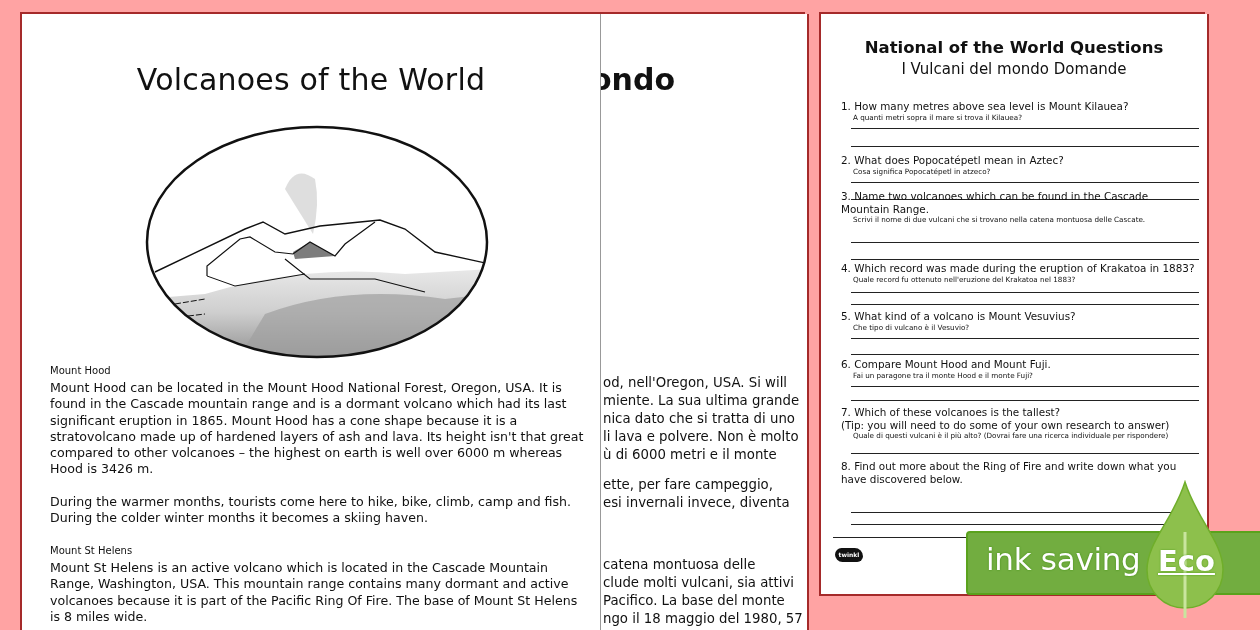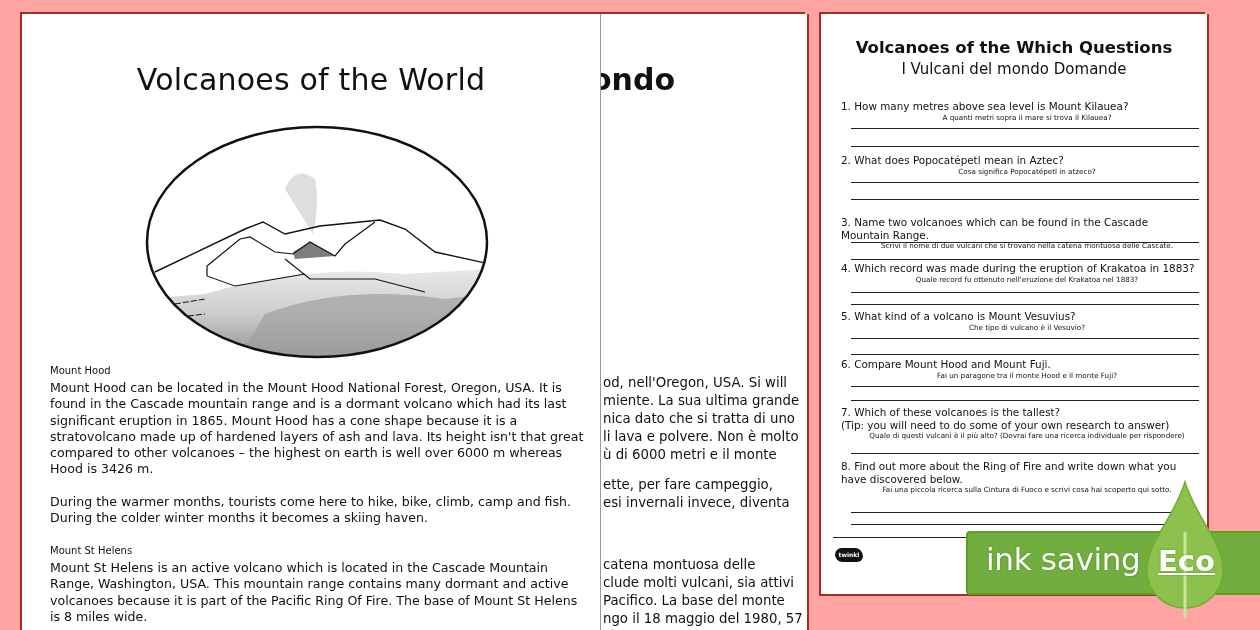--- a/index.html
+++ b/index.html
@@ -21,21 +21,21 @@
   #front-page .section { position: absolute; left: 28px; width: 540px; font-size: 12.6px; line-height: 16.3px; }
   #front-page .section h3 { font-size: 10px; font-weight: normal; margin-bottom: 1px; line-height: 17px; }
   #front-page .section p { margin-bottom: 16px; }
 
   
   #questions-page { left: 821px; top: 14px; width: 386px; height: 580px; box-shadow: -2px -2px 0 #a52a2a, 2px 0 0 #a52a2a, 0 2px 0 #a52a2a, -2px 2px 0 #a52a2a; }
   #questions-page .q-title { position: absolute; top: 24px; width: 100%; text-align: center; font-size: 16.5px; font-weight: bold; }
   #questions-page .q-subtitle { position: absolute; top: 46px; width: 100%; text-align: center; font-size: 15px; }
   .question { position: absolute; left: 20px; width: 360px; }
   .question .en { font-size: 10.4px; line-height: 12.5px; }
-  .question .it { font-size: 7.2px; line-height: 9px; padding-left: 12px; text-align: center; }
+  .question .it { font-size: 7.2px; line-height: 9px; padding-left: 12px; }
   .ans-line { position: absolute; left: 30px; width: 348px; height: 0; border-top: 1.3px solid #222; }
   .twinkl-logo { position: absolute; left: 14px; top: 534px; width: 28px; height: 14px; background: #111; border-radius: 8px 10px 7px 9px; color: #fff; font-size: 6px; font-weight: bold; text-align: center; line-height: 14px; }
   .footer-rule { position: absolute; left: 12px; top: 523px; width: 148px; border-top: 1.3px solid #222; }
 
   
   #eco-badge { position: absolute; left: 966px; top: 531px; width: 300px; height: 64px; background: #72ad40; border: 2px solid #5aa21d; border-radius: 4px 0 0 4px; }
   #eco-badge .ink-label { position: absolute; left: 18px; top: 8px; font-size: 31px; color: #fff; letter-spacing: -0.3px; text-shadow: 0 0 2px #3d8a10; }
   #eco-leaf { position: absolute; left: 1145px; top: 480px; width: 80px; height: 140px; }
   #eco-leaf .eco-label { position: absolute; left: 13px; top: 64px; font-size: 29px; font-weight: bold; color: #fff; text-shadow: 0 0 2px #4f9a1a; text-decoration: underline; }
 </style>
@@ -104,38 +104,38 @@
     <p>During the warmer months, tourists come here to hike, bike, climb, camp and fish. During the colder winter months it becomes a skiing haven.</p>
   </div>
   <div class="section" style="top:528px">
     <h3>Mount St Helens</h3>
     <p>Mount St Helens is an active volcano which is located in the Cascade Mountain Range, Washington, USA. This mountain range contains many dormant and active volcanoes because it is part of the Pacific Ring Of Fire. The base of Mount St Helens is 8 miles wide.</p>
 
   </div>
 </div>
 
 <div id="questions-page" class="page">
-  <div class="q-title">Volcanoes of the Which Questions</div>
+  <div class="q-title">National of the World Questions</div>
   <div class="q-subtitle">I Vulcani del mondo Domande</div>
 
   <div class="question" style="top:86px">
     <div class="en">1. How many metres above sea level is Mount Kilauea?</div>
     <div class="it">A quanti metri sopra il mare si trova il Kilauea?</div>
   </div>
   <div class="ans-line" style="top:114px"></div>
   <div class="ans-line" style="top:132px"></div>
 
   <div class="question" style="top:140px">
     <div class="en">2. What does Popocatépetl mean in Aztec?</div>
     <div class="it">Cosa significa Popocatépetl in atzeco?</div>
   </div>
   <div class="ans-line" style="top:168px"></div>
   <div class="ans-line" style="top:185px"></div>
 
-  <div class="question" style="top:202px">
+  <div class="question" style="top:176px">
     <div class="en" style="width:330px">3. Name two volcanoes which can be found in the Cascade Mountain Range.</div>
     <div class="it">Scrivi il nome di due vulcani che si trovano nella catena montuosa delle Cascate.</div>
   </div>
   <div class="ans-line" style="top:228px"></div>
   <div class="ans-line" style="top:245px"></div>
 
   <div class="question" style="top:248px">
     <div class="en">4. Which record was made during the eruption of Krakatoa in 1883?</div>
     <div class="it">Quale record fu ottenuto nell'eruzione del Krakatoa nel 1883?</div>
   </div>
@@ -158,21 +158,20 @@
 
   <div class="question" style="top:392px">
     <div class="en" style="white-space:pre-line">7. Which of these volcanoes is the tallest?
 (Tip: you will need to do some of your own research to answer)</div>
     <div class="it">Quale di questi vulcani è il più alto? (Dovrai fare una ricerca individuale per rispondere)</div>
   </div>
   <div class="ans-line" style="top:439px"></div>
 
   <div class="question" style="top:446px">
     <div class="en" style="width:345px">8. Find out more about the Ring of Fire and write down what you have discovered below.</div>
-    <div class="it">Fai una piccola ricerca sulla Cintura di Fuoco e scrivi cosa hai scoperto qui sotto.</div>
   </div>
   <div class="ans-line" style="top:498px"></div>
   <div class="ans-line" style="top:510px"></div>
   <div class="footer-rule"></div>
   <div class="twinkl-logo">twinkl</div>
 </div>
 
 <div id="eco-badge">
   <span class="ink-label">ink saving</span>
 </div>

